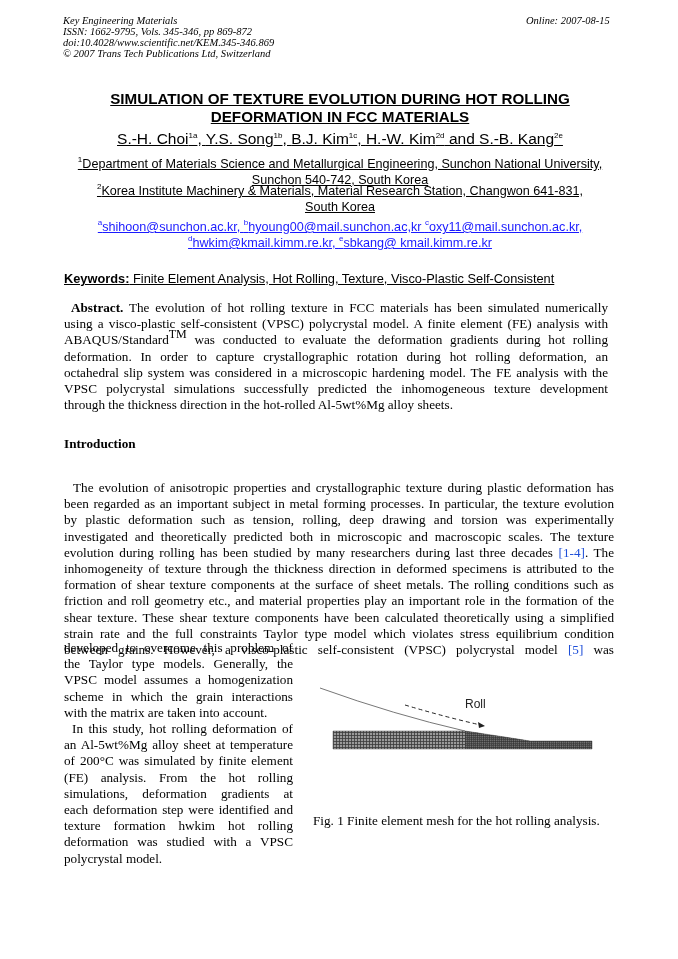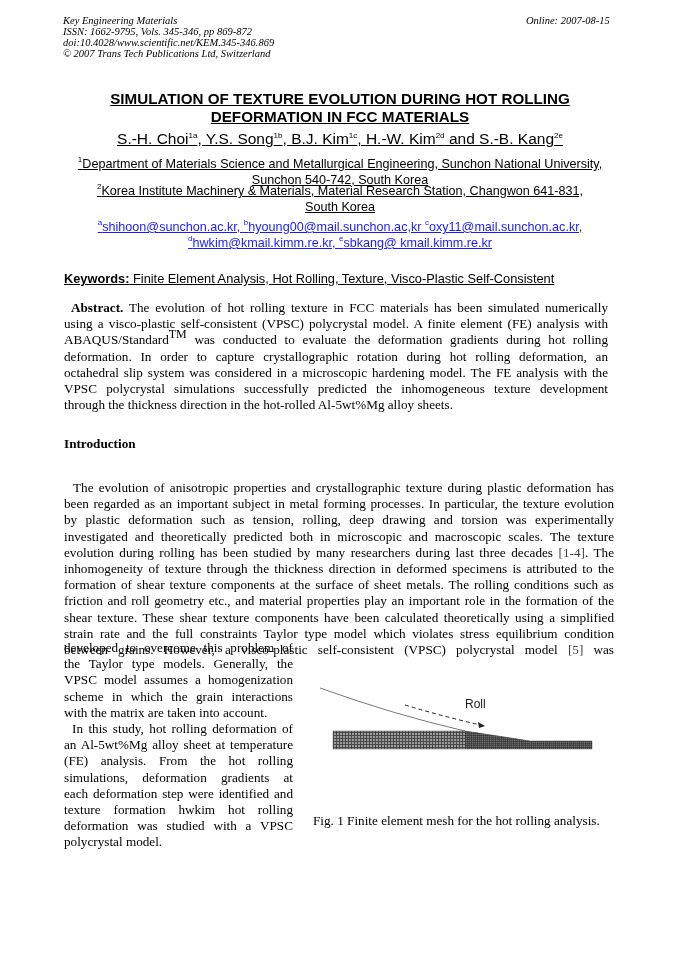--- a/index.html
+++ b/index.html
@@ -17,21 +17,21 @@
     #aff2 { top: 183px; }
     .emails { position: absolute; left: 60px; width: 560px; top: 219px; text-align: center; font-size: 12.6px; line-height: 16px; color: #1a1aff; }
     .keywords { position: absolute; left: 64px; top: 271px; font-size: 12.8px; line-height: 15px; }
     .keywords b { font-weight: bold; }
     .para { position: absolute; text-align: justify; font-size: 13.2px; line-height: 16.2px; }
     #abstract { left: 64px; width: 544px; top: 300px; }
     #abstract b { font-weight: bold; }
     #intro-heading { position: absolute; left: 64px; top: 436px; font-weight: bold; font-size: 13.2px; }
     #intro-p1 { left: 64px; width: 550px; top: 458px; margin-top: 22px; }
     #intro-col { left: 64px; width: 229px; top: 640px; }
-    .cite { color: #404040; }
+    .cite { color: #1d4ed8; }
     .line { display: block; text-align: justify; text-align-last: justify; white-space: nowrap; }
     .line.last { text-align-last: left; }
     #figure { position: absolute; left: 315px; top: 675px; width: 290px; height: 80px; }
     #caption { position: absolute; left: 313px; top: 813px; font-size: 13.2px; }
     .roll-label { font-family: "Liberation Sans", "DejaVu Sans", sans-serif; font-size: 12px; fill: #222; }
   </style>
 </head>
 <body>
 
 <div id="hdr-left" class="hdr serif">
@@ -102,20 +102,21 @@
 </div>
 
 <div id="intro-col" class="para serif">
   <span class="line">developed to overcome this problem of</span>
   <span class="line">the Taylor type models. Generally, the</span>
   <span class="line">VPSC model assumes a homogenization</span>
   <span class="line">scheme in which the grain interactions</span>
   <span class="line last">with the matrix are taken into account.</span>
   <span class="line" style="padding-left:8px;">In this study, hot rolling deformation of</span>
   <span class="line">an Al-5wt%Mg alloy sheet at temperature</span>
+  <span class="line">of 200°C was simulated by finite element</span>
   <span class="line">(FE) analysis. From the hot rolling</span>
   <span class="line">simulations, deformation gradients at</span>
   <span class="line">each deformation step were identified and</span>
   <span class="line">texture formation hwkim hot rolling</span>
   <span class="line">deformation was studied with a VPSC</span>
   <span class="line last">polycrystal model.</span>
 </div>
 
 <svg id="figure" viewBox="0 0 290 80">
   <defs>

